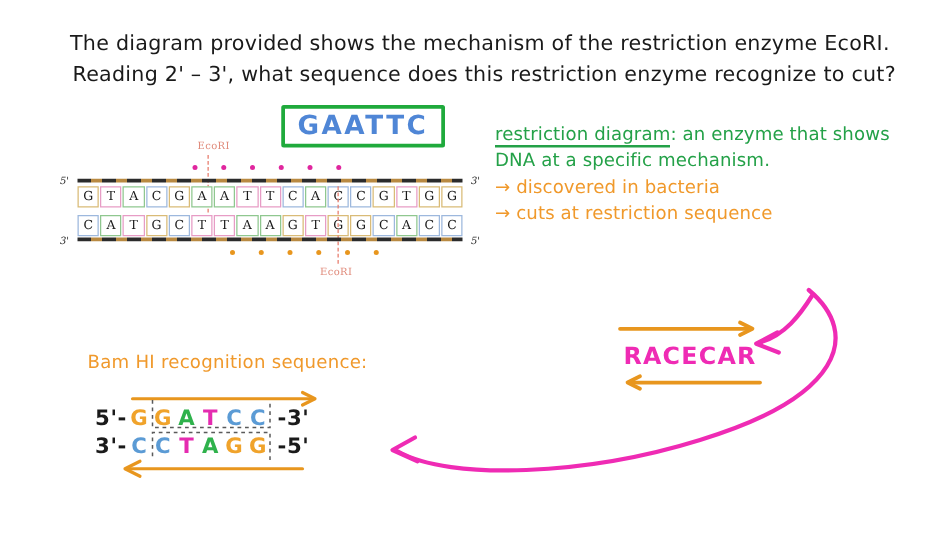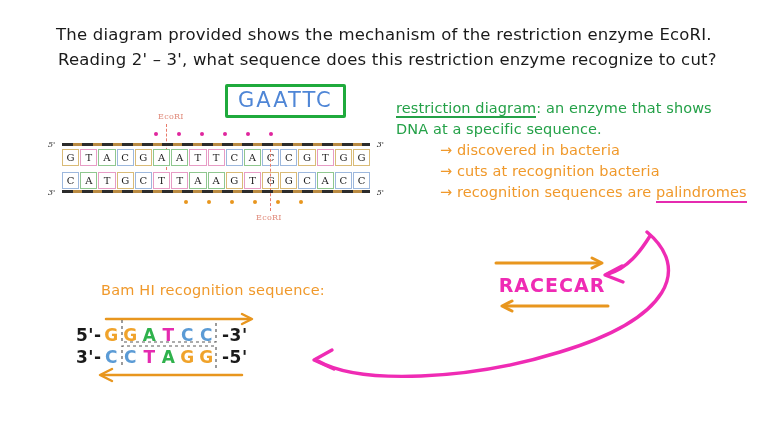--- a/index.html
+++ b/index.html
@@ -48,21 +48,21 @@
     border: 3px solid #1faa3c;
     border-radius: 2px;
     padding: 2px 10px 4px 10px;
     background: #ffffff;
   }
   #answer-text {
     font-family: "DejaVu Sans", sans-serif;
     font-size: 21px;
     letter-spacing: 2px;
     color: #4f86d6;
-    font-weight: 400;
+    font-weight: 700;
     line-height: 22px;
   }
 
   
   #dna-diagram {
     left: 48px;
     top: 112px;
     width: 336px;
     height: 118px;
   }
@@ -128,21 +128,21 @@
   
   #notes-block { left: 396px; top: 98px; width: 360px; }
   .note-line {
     font-size: 14.5px;
     line-height: 21px;
     white-space: nowrap;
     font-weight: 500;
     letter-spacing: .1px;
   }
   .note-green { color: #24a148; }
-  .note-orange { color: #f0992b; margin-left: 44px; }
+  .note-orange { color: #f0992b; }
   .u-green {
     border-bottom: 2px solid #24a148;
     padding-bottom: 0px;
   }
   .u-magenta {
     border-bottom: 2.5px solid #e52bb0;
     padding-bottom: 1px;
   }
 
   
@@ -157,21 +157,20 @@
   }
 
   
   #bamhi-block { left: 70px; top: 282px; width: 260px; }
   #bamhi-title {
     font-size: 14.5px;
     color: #f0992b;
     font-weight: 500;
     white-space: nowrap;
     letter-spacing: .2px;
-    margin-left: 31px;
   }
   .bam-row {
     display: flex;
     align-items: center;
     font-size: 17px;
     font-weight: 600;
     line-height: 22px;
     letter-spacing: .5px;
   }
   .bam-end { color: #1a1a1a; width: 26px; }
@@ -272,33 +271,29 @@
         <span class="dot o" style="left: 251px;"></span>
       </div>
 
     <div class="abs ecori-label" style="left:208px; top:101px;">EcoRI</div>
   </div>
 
   <div class="abs" id="notes-block">
     <div class="note-line note-green">
       <span class="u-green">restriction diagram</span><span>: an enzyme that shows</span>
     </div>
-    <div class="note-line note-green">DNA at a specific sequence.</div>
+    <div class="note-line note-green">DNA at a specific mechanism.</div>
 
     <div class="note-line note-orange">
       <span>→</span>
       <span>discovered in bacteria</span>
     </div>
     <div class="note-line note-orange">
       <span>→</span>
-      <span>cuts at  recognition bacteria</span>
-    </div>
-    <div class="note-line note-orange">
-      <span>→</span>
-      <span>recognition sequences are </span><span class="u-magenta">palindromes</span>
+      <span>cuts at  restriction sequence</span>
     </div>
   </div>
 
   <div class="abs" id="racecar-block">
     <svg width="120" height="12" viewBox="0 0 120 12">
       <line x1="4" y1="6" x2="108" y2="6" stroke="#e8961e" stroke-width="3" stroke-linecap="round"></line>
       <polyline points="100,1 110,6 100,11" fill="none" stroke="#e8961e" stroke-width="3" stroke-linecap="round" stroke-linejoin="round"></polyline>
     </svg>
     <div id="racecar-text">RACECAR</div>
     <svg width="120" height="12" viewBox="0 0 120 12">

